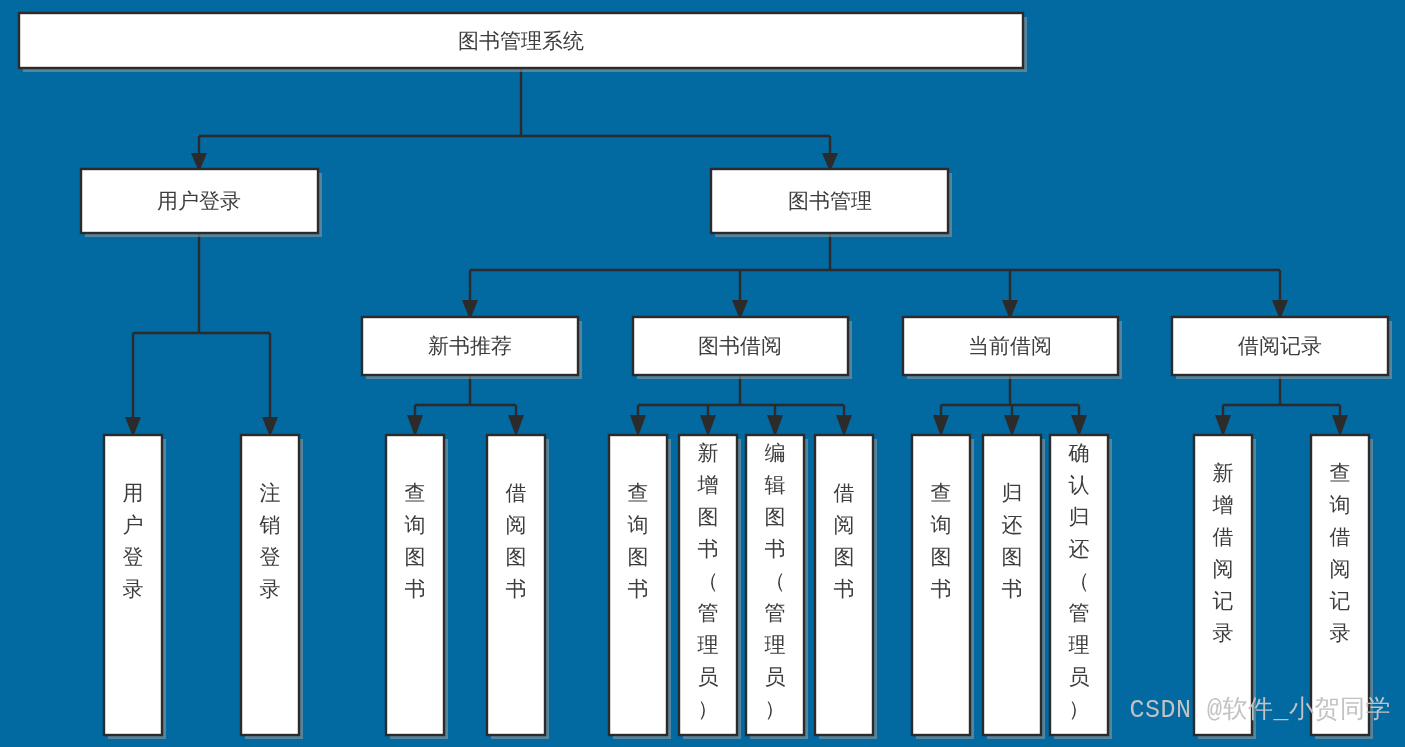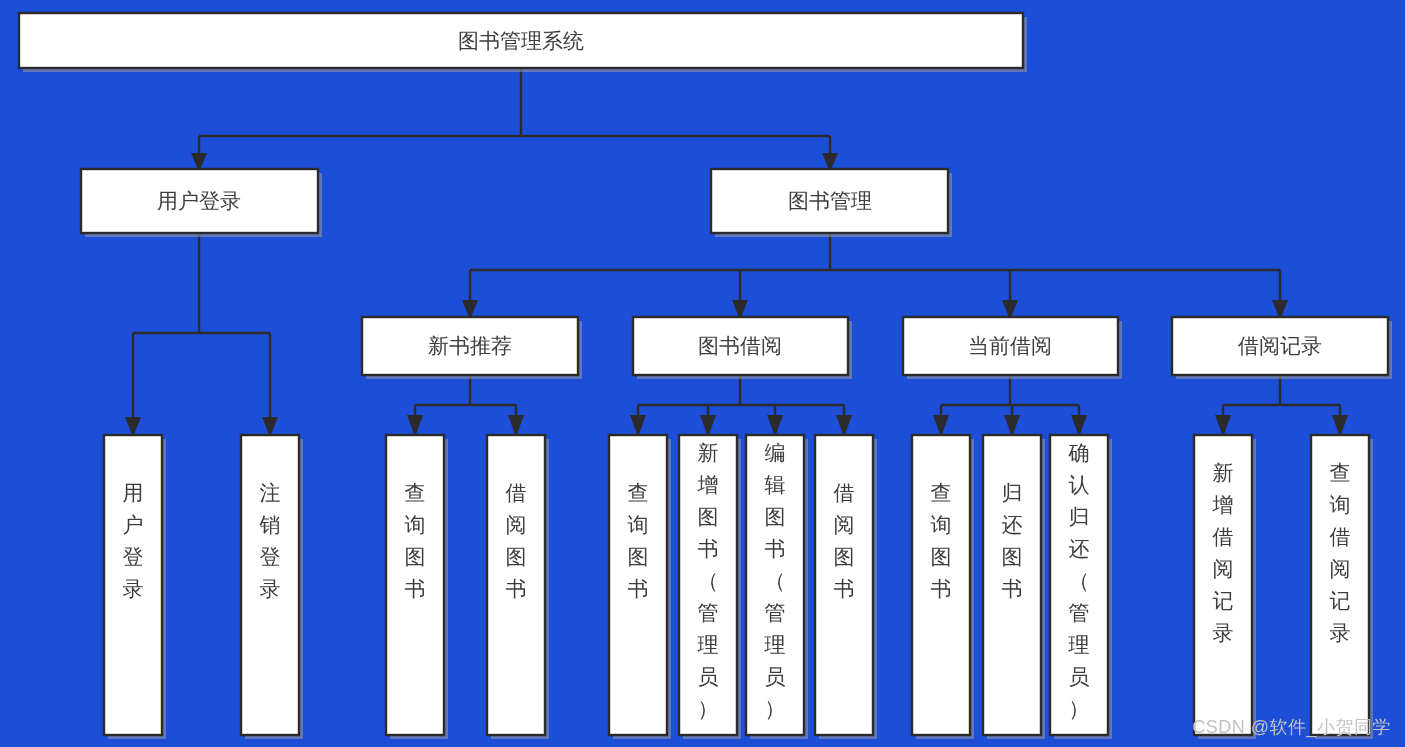--- a/index.html
+++ b/index.html
@@ -10,21 +10,21 @@
   body {
     width: 1405px;
     height: 747px;
     font-family: "Liberation Sans", "DejaVu Sans", sans-serif;
     overflow: hidden;
   }
   #diagram-root {
     position: relative;
     width: 1405px;
     height: 747px;
-    background: #1d4ed8;
+    background: #0369a1;
   }
   svg#flow {
     position: absolute;
     left: 0;
     top: 0;
     width: 1405px;
     height: 747px;
     display: block;
   }
   .node-rect {
@@ -54,23 +54,23 @@
   }
   .node-label-v {
     font-family: "Liberation Sans", "DejaVu Sans", sans-serif;
     font-size: 21px;
     fill: #3d3d3d;
     text-anchor: middle;
   }
   .watermark {
     position: absolute;
     right: 14px;
-    bottom: 8px;
-    font-family: Liberation Sans, sans-serif;
-    font-size: 18px;
+    bottom: 22px;
+    font-family: Liberation Mono, monospace;
+    font-size: 25px;
     color: #c2c2c2;
     letter-spacing: .5px;
     white-space: nowrap;
     user-select: none;
   }
 </style>
 </head>
 <body>
 
 <div id="diagram-root">

